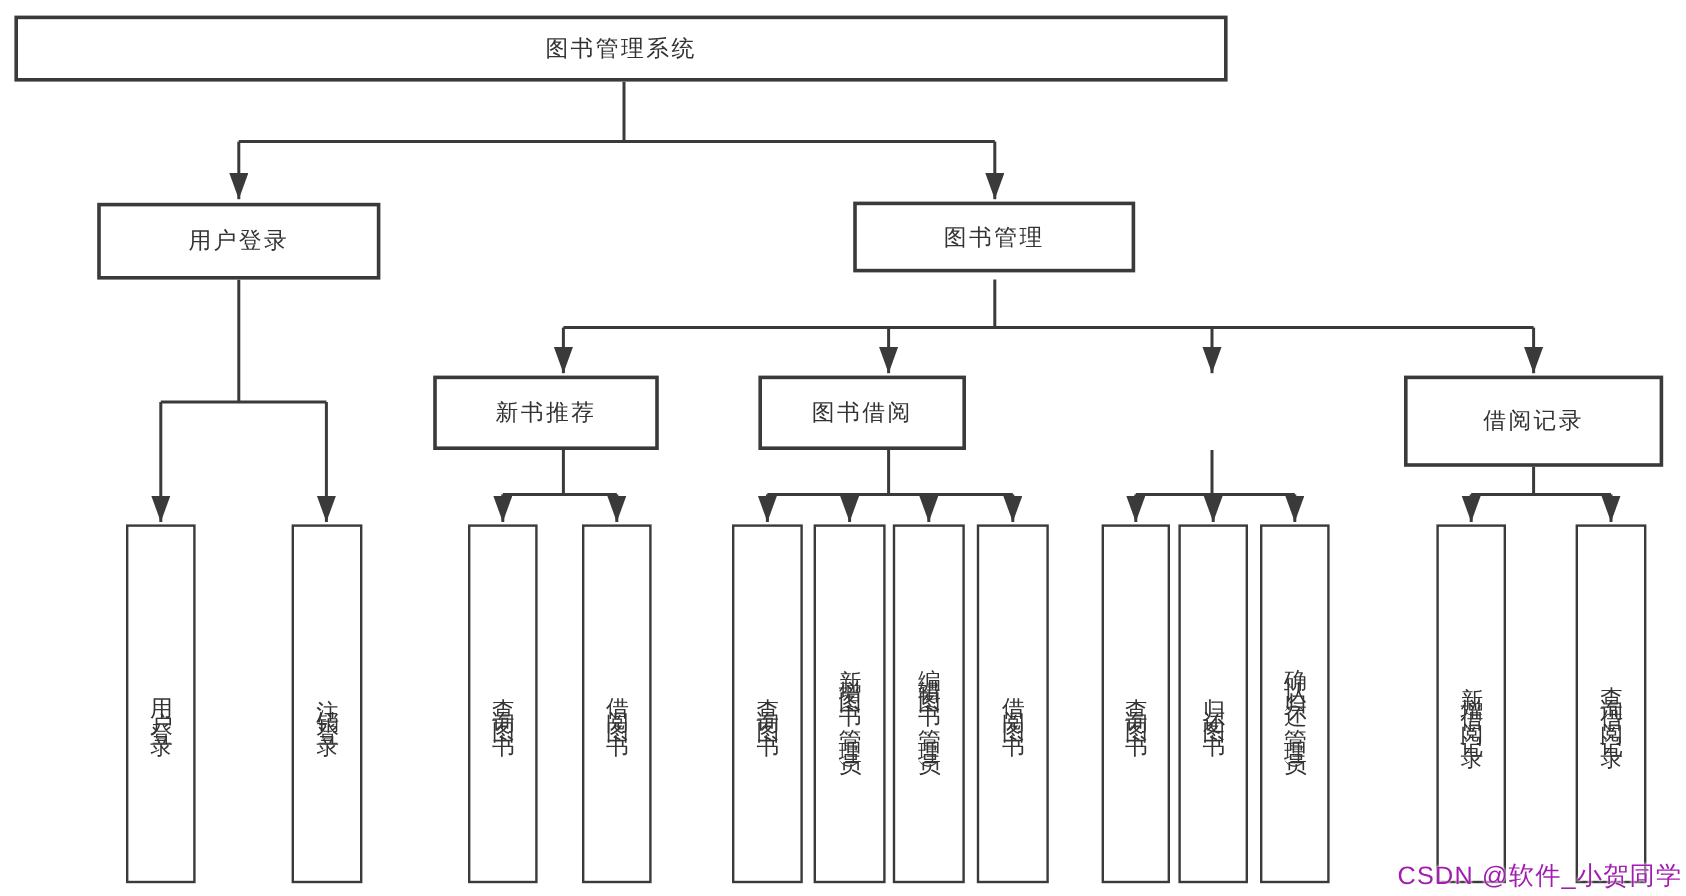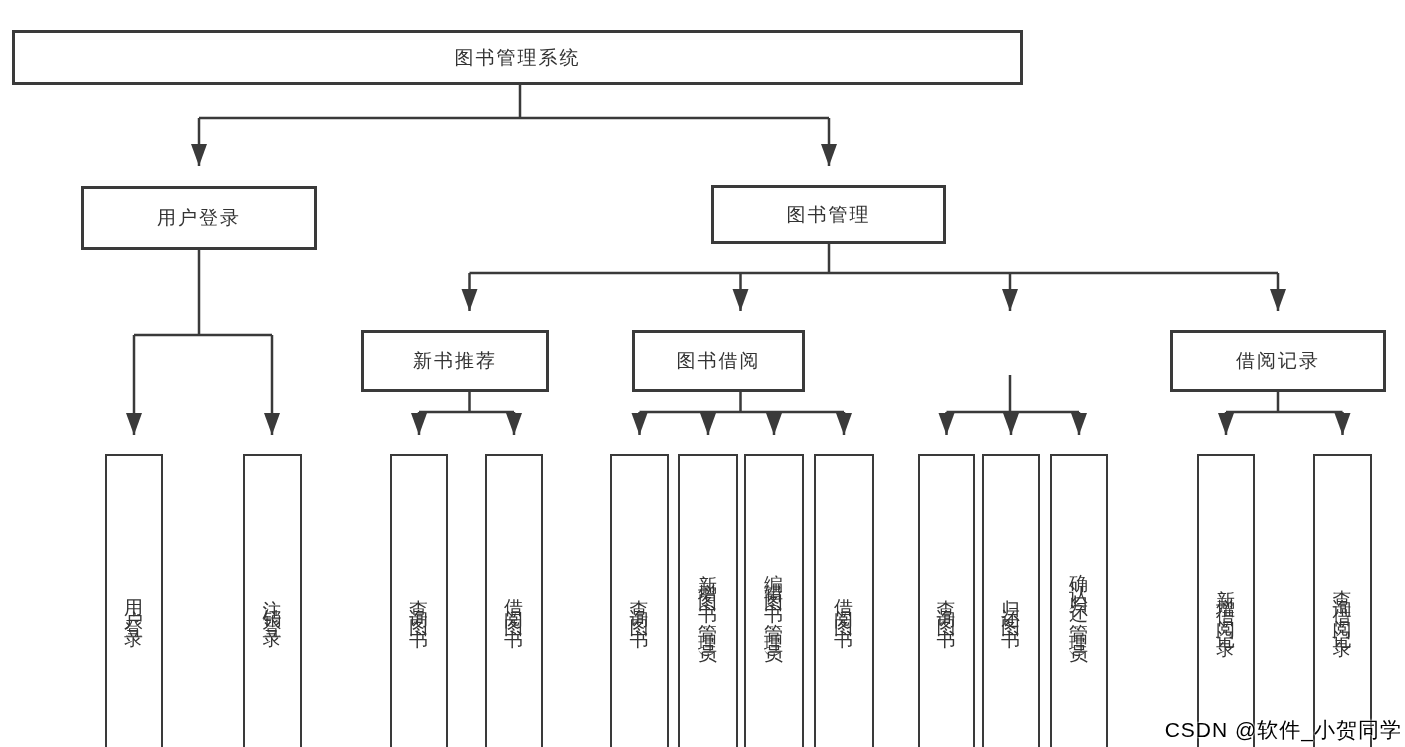--- a/index.html
+++ b/index.html
@@ -22,36 +22,35 @@
     background: #ffffff;
     border: 3px solid #3a3a3a;
     color: #333333;
     display: flex;
     align-items: center;
     justify-content: center;
     font-size: 19px;
     letter-spacing: 2px;
     white-space: nowrap;
     z-index: 2;
-    margin-top: 17px;
   }
   .node.v {
     border-width: 2px;
     writing-mode: vertical-rl;
     text-orientation: mixed;
     letter-spacing: 10px;
     white-space: normal;
     line-height: 1;
   }
   .watermark {
     position: absolute;
     right: 3px;
     bottom: 3px;
     font-size: 21px;
-    color: #000000;
+    color: #a21caf;
     letter-spacing: 1px;
     text-shadow: 0 0 2px #ffffff, 0 0 3px #ffffff;
     z-index: 3;
   }
 </style>
 </head>
 <body>
 
 <div class="canvas">
 
@@ -93,21 +92,21 @@
     </g>
   </svg>
 
   <div class="node" style="left:12px;top:13px;width:1011px;height:55px">图书管理系统</div>
 
   <div class="node" style="left:81px;top:169px;width:236px;height:64px">用户登录</div>
   <div class="node" style="left:711px;top:168px;width:235px;height:59px">图书管理</div>
 
   <div class="node" style="left:361px;top:313px;width:188px;height:62px">新书推荐</div>
   <div class="node" style="left:632px;top:313px;width:173px;height:62px">图书借阅</div>
-  <div class="node" style="left:1170px;top:313px;width:216px;height:62px">借阅记录</div>
+  <div class="node" style="left:1170px;top:313px;width:216px;height:76px">借阅记录</div>
 
   <div class="node v" style="left:105px;top:437px;width:58px;height:299px">用户登录</div>
   <div class="node v" style="left:243px;top:437px;width:59px;height:299px">注销登录</div>
 
   <div class="node v" style="left:390px;top:437px;width:58px;height:299px">查询图书</div>
   <div class="node v" style="left:485px;top:437px;width:58px;height:299px">借阅图书</div>
 
   <div class="node v" style="left:610px;top:437px;width:59px;height:299px">查询图书</div>
   <div class="node v" style="left:678px;top:437px;width:60px;height:299px">新增图书（管理员）</div>
   <div class="node v" style="left:744px;top:437px;width:60px;height:299px">编辑图书（管理员）</div>

